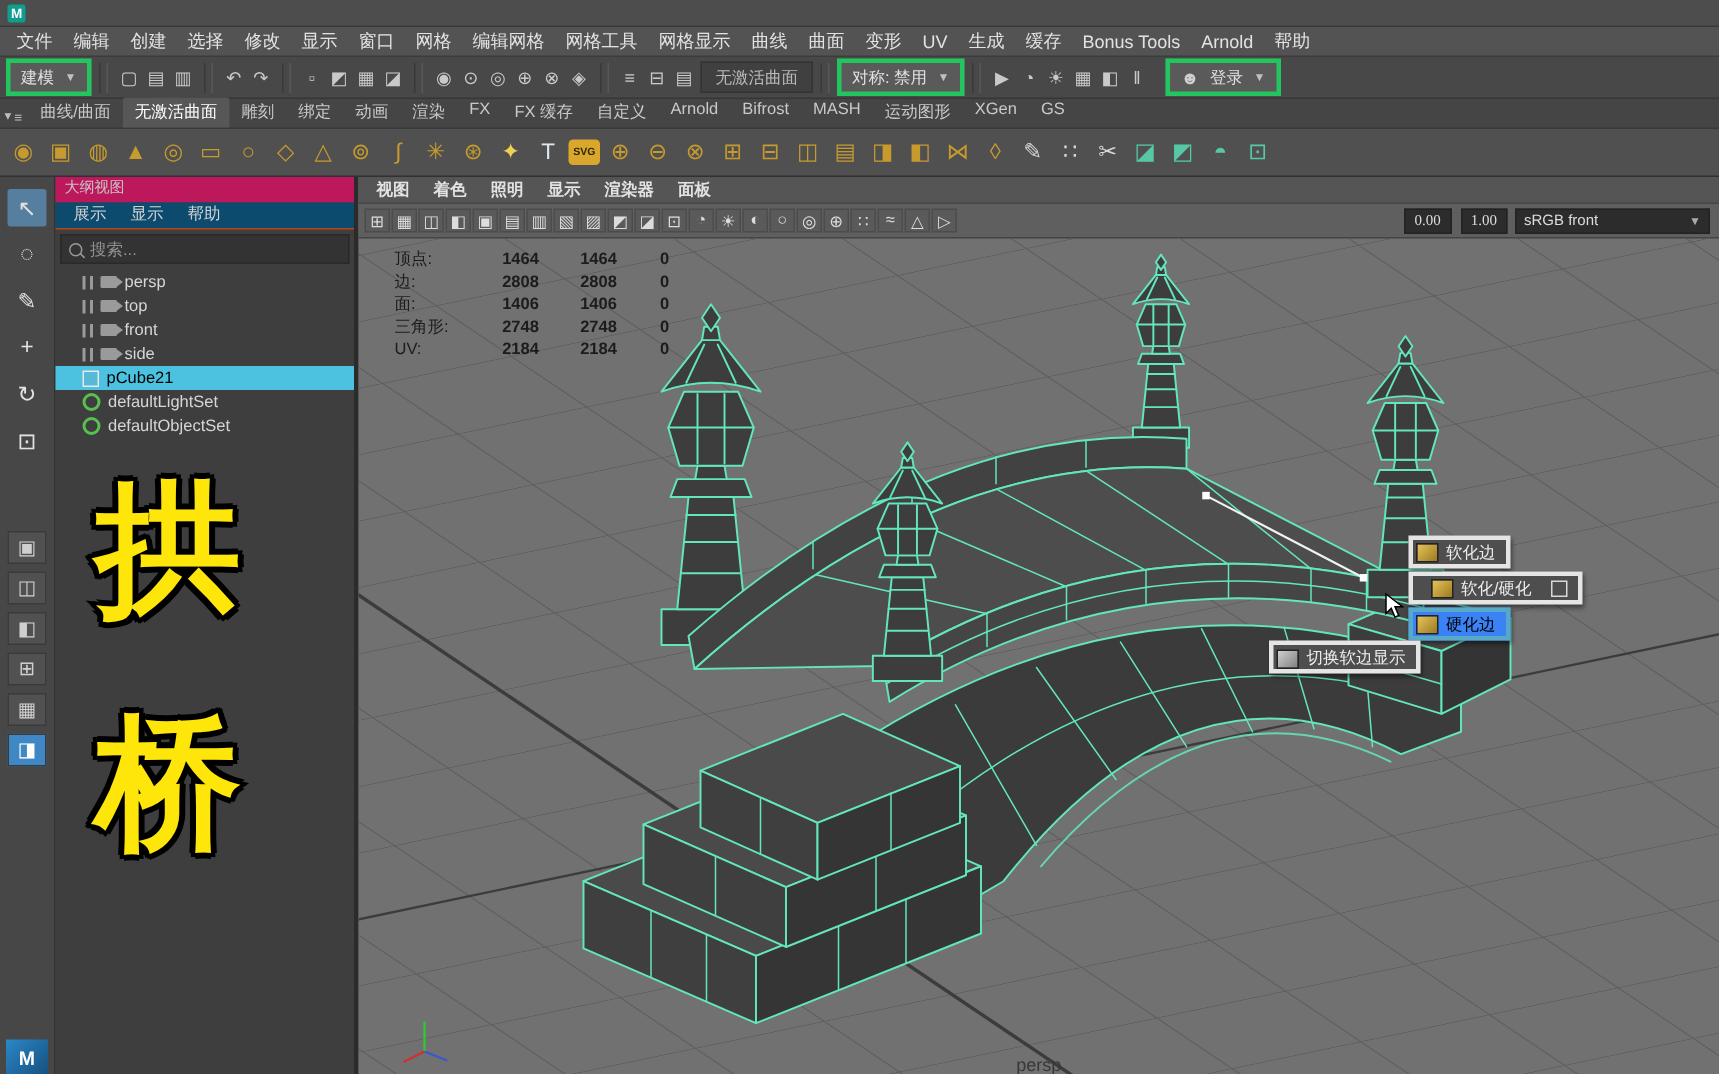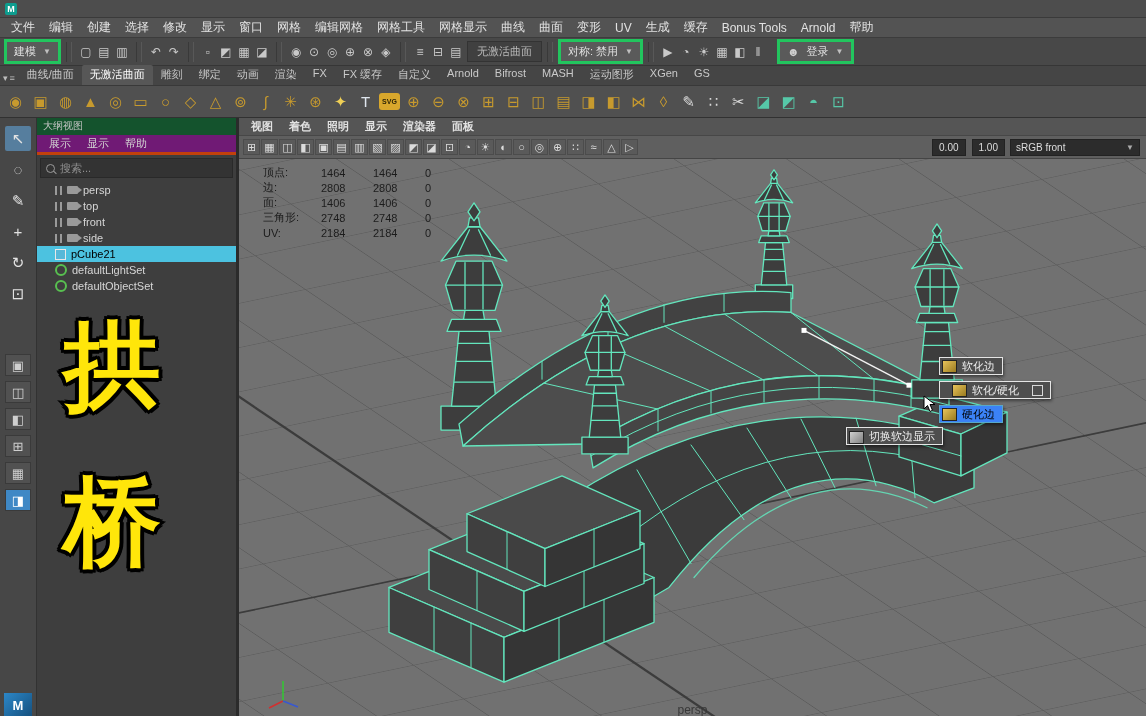--- a/index.html
+++ b/index.html
@@ -51,22 +51,22 @@
   .tool.on{background:#567e9e;}
   .layouts{margin-top:42px;display:flex;flex-direction:column;gap:5px;align-items:center;}
   .lay{width:24px;height:20px;display:flex;align-items:center;justify-content:center;font-size:13px;color:#cfcfcf;
        background:#515151;border:1px solid #3a3a3a;}
   .lay.on{background:#3f88c5;color:#fff;}
   .toolbox-logo{margin-top:auto;margin-bottom:4px;width:28px;height:24px;background:linear-gradient(135deg,#2c87c8,#15507e);
                 color:#fff;font-weight:bold;display:flex;align-items:center;justify-content:center;font-size:13px;}
 
   
   .outliner{width:199px;background:#3e3e3e;display:flex;flex-direction:column;font-size:11px;}
-  .ol-title{height:15px;background:#14532d;color:#c4c4c4;font-size:10px;padding:1px 6px;line-height:14px;}
-  .ol-menus{height:17px;background:#701a75;display:flex;align-items:center;padding-left:4px;border-bottom:3px solid #c2410c;}
+  .ol-title{height:15px;background:#be185d;color:#c4c4c4;font-size:10px;padding:1px 6px;line-height:14px;}
+  .ol-menus{height:17px;background:#0c4a6e;display:flex;padding-left:4px;border-bottom:1px solid #c2410c;}
   .ol-menu{padding:0 8px;color:#d2d2d2;}
   .ol-search{height:18px;margin:3px 3px 2px;background:#333;border:1px solid #292929;display:flex;align-items:center;
              gap:5px;padding:0 5px;color:#909090;}
   .lens{width:7px;height:7px;border:1px solid #9a9a9a;border-radius:50%;position:relative;flex:none;}
   .lens::after{content:"";position:absolute;width:4px;height:1px;background:#9a9a9a;left:6px;top:7px;transform:rotate(45deg);}
   .ol-list{flex:1;padding-top:2px;}
   .ol-row{height:16px;display:flex;align-items:center;gap:5px;padding-left:18px;color:#d6d6d6;}
   .ol-row.on{background:#4cc2e0;color:#000;}
   .row-pre{display:none;}
   .t-camera .row-pre{display:inline-block;width:7px;height:9px;border-left:2px solid #9a9a9a;border-right:2px solid #9a9a9a;box-sizing:border-box;}
@@ -78,40 +78,40 @@
   .t-set .row-icon{width:8px;height:8px;border:2px solid #58c050;border-radius:50%;}
   .splitter{width:3px;background:#2b2b2b;}
 
   
   .viewport{flex:1;display:flex;flex-direction:column;background:#6f6f6f;min-width:0;}
   .vp-menus{height:17px;background:#555;display:flex;align-items:center;padding-left:4px;font-size:11px;border-bottom:1px solid #474747;}
   .vp-menu{padding:0 8px;color:#e2e2e2;white-space:nowrap;font-weight:bold;}
   .vp-toolbar{height:22px;background:#5f5f5f;display:flex;align-items:center;gap:1px;padding:0 4px;border-bottom:1px solid #454545;}
   .vt-icon{width:17px;height:16px;display:flex;align-items:center;justify-content:center;font-size:11px;color:#dcdcdc;
            background:#5a5a5a;border:1px solid #4c4c4c;box-sizing:border-box;}
-  .vt-field{background:#2c2c2c;color:#ddd;padding:0 6px;height:15px;line-height:15px;font-size:10px;margin:0 3px;border:1px solid #222;}
+  .vt-field{background:#2c2c2c;color:#ddd;padding:0 6px;height:15px;line-height:15px;font-size:10px;margin:0 3px;border:1px solid #222;font-family:Liberation Serif, serif;}
   .vt-select{background:#2c2c2c;color:#ddd;height:15px;line-height:15px;font-size:10px;margin:0 2px;border:1px solid #222;
              width:118px;display:flex;align-items:center;justify-content:space-between;padding:0 5px;}
   .vt-select .arr{font-size:8px;color:#aaa;}
 
   .canvas{position:relative;flex:1;overflow:hidden;}
   .scene{position:absolute;left:0;top:0;width:100%;height:100%;}
 
   
   .hud{position:absolute;left:24px;top:6px;font-size:11px;color:#1c1c1c;}
   .hud-row{display:grid;grid-template-columns:58px 52px 52px 36px;height:15px;align-items:center;}
-  .hud-row span:nth-child(n+2){text-align:left;}
+  .hud-row span:nth-child(n+2){text-align:center;font-weight:bold;}
 
   .persp-label{position:absolute;bottom:4px;left:50%;transform:translateX(-50%);color:#383838;font-size:12px;}
 
   .axis-gizmo{position:absolute;left:26px;bottom:8px;}
 
   
   .ctx{position:absolute;height:16px;display:flex;align-items:center;gap:5px;background:#4e4e4e;
-       border:1px solid #e5e5e5;padding:0 7px 0 2px;font-size:11px;color:#ececec;white-space:nowrap;
+       border:3px solid #e5e5e5;padding:0 7px 0 2px;font-size:11px;color:#ececec;white-space:nowrap;
        box-shadow:1px 2px 3px rgba(0,0,0,.45);}
   .ctx.on{background:#3b82f6;color:#000;border-color:#58a8c8;}
   .ci{width:13px;height:11px;border:1px solid #232323;background:linear-gradient(135deg,#e8c35a,#9a7b20);flex:none;}
   .ci.gray{background:linear-gradient(135deg,#cfcfcf,#808080);}
   .opt{width:9px;height:9px;border:1px solid #d8d8d8;margin-left:8px;flex:none;}
   .ctx1{left:700px;top:198px;}
   .ctx2{left:700px;top:222px;padding-left:12px;}
   .ctx3{left:700px;top:246px;}
   .ctx4{left:607px;top:268px;align-items:flex-end;}
   .cursor{position:absolute;left:684px;top:236px;}

